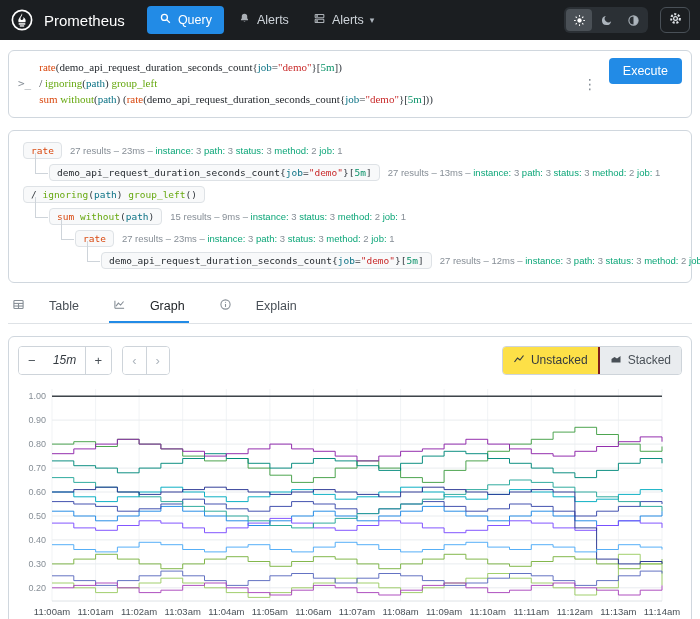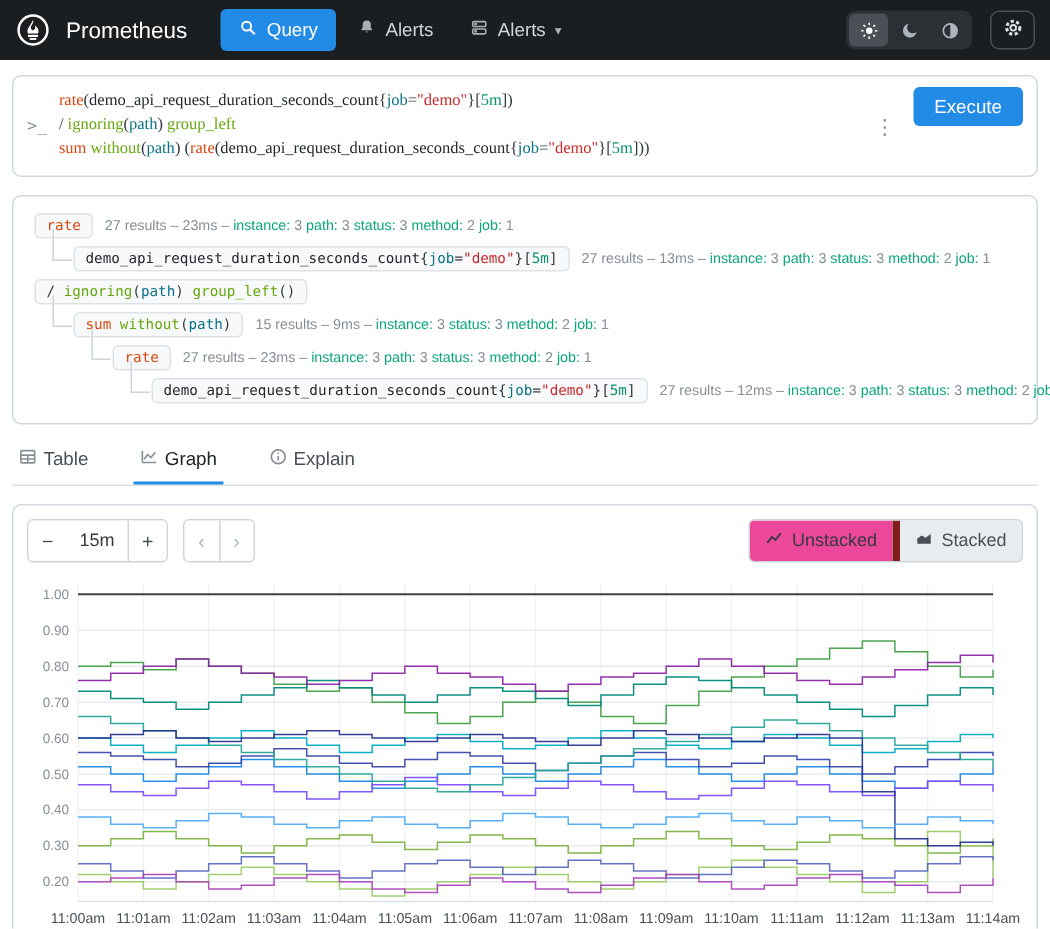--- a/index.html
+++ b/index.html
@@ -42,49 +42,49 @@
   .tree-card { padding:11px 14px 8px; margin-bottom:8px; }
   .tree-row { display:flex; align-items:center; gap:8px; margin-bottom:5px; position:relative; width:max-content; }
   .tree-row.child::before { content:""; position:absolute; left:-14px; top:-11px; width:12px; height:20px;
     border-left:1px solid #ced4da; border-bottom:1px solid #ced4da; }
   .pill { border:1px solid #dee2e6; background:#f8f9fa; border-radius:4px; padding:2px 7px;
     font-family:"DejaVu Sans Mono", monospace; font-size:9.5px; white-space:nowrap; cursor:pointer; }
   .meta { font-size:9.5px; color:#868e96; white-space:nowrap; }
   .cn { color:#0ca678; } .cc { color:#868e96; }
   
   .tabs { display:flex; border-bottom:1px solid #dee2e6; margin:2px 0 12px; }
-  .tab { display:inline-flex; align-items:center; gap:4px; padding:7px 4px; margin-right:26px;
+  .tab { display:inline-flex; align-items:center; gap:24px; padding:7px 4px; margin-right:26px;
     font-size:12.5px; color:#495057; border:none; background:none; cursor:pointer;
     border-bottom:2px solid transparent; }
   .tab svg { color:#868e96; }
   .tab.active { color:#212529; border-bottom-color:#228be6;text-align:center; }
   
   .graph-card { padding:9px; }
   .controls { display:flex; align-items:center; gap:10px; margin-bottom:8px; }
   .group { display:inline-flex; border:1px solid #ced4da; border-radius:4px; overflow:hidden; height:29px;
     background:#fff; }
   .gbtn { border:none; background:#fff; color:#495057; font-size:13px; padding:0 9px; cursor:pointer; }
   .gsep { border-left:1px solid #ced4da; }
-  .range-input { width:40px; border:none; text-align:center; font-size:12px; color:#343a40; outline:none; }
+  .range-input { width:40px; border:none; text-align:center; font-size:12px; color:#343a40; outline:none;font-style:italic; }
   .end-input { width:92px; border:none; font-size:12px; padding:0 8px; outline:none; }
   .end-input::placeholder { color:#adb5bd; }
   .chev { color:#adb5bd; font-size:13px; }
   .res-select { display:inline-flex; align-items:center; justify-content:space-between; gap:10px;
     border:1px solid #ced4da; border-radius:4px; height:29px; padding:0 9px; font-size:12px;
     color:#343a40; background:#fff; cursor:pointer; min-width:108px; }
   .updown { display:flex; flex-direction:column; gap:2px; }
   .updown i { width:0; height:0; border-left:3.5px solid transparent; border-right:3.5px solid transparent; }
   .updown i.up { border-bottom:4px solid #868e96; }
   .updown i.down { border-top:4px solid #868e96; }
   .spacer { flex:1; }
   .stack-group { display:inline-flex; border:1px solid #ced4da; border-radius:4px; overflow:hidden; height:29px; }
   .stack-btn { display:inline-flex; align-items:center; gap:6px; border:none; font-size:12px; color:#343a40;
     padding:0 10px; cursor:pointer; }
-  .stack-btn.on { background:#ec4899; }
-  .stack-btn.off { background:#e9ecef; border-left:5px solid #7f1d1d; color:#495057; }
+  .stack-btn.on { background:#fde047; }
+  .stack-btn.off { background:#e9ecef; border-left:2px solid #7f1d1d; color:#495057; }
   
   #chart { width:664px; }
   .ylab { font-size:9px; fill:#868e96; font-family:"Liberation Sans", sans-serif; }
   .xlab { font-size:9.5px; fill:#495057; font-family:"Liberation Sans", sans-serif; }
   .xdate { fill:#868e96; }
 </style>
 </head>
 <body>
 
 <header class="navbar">

